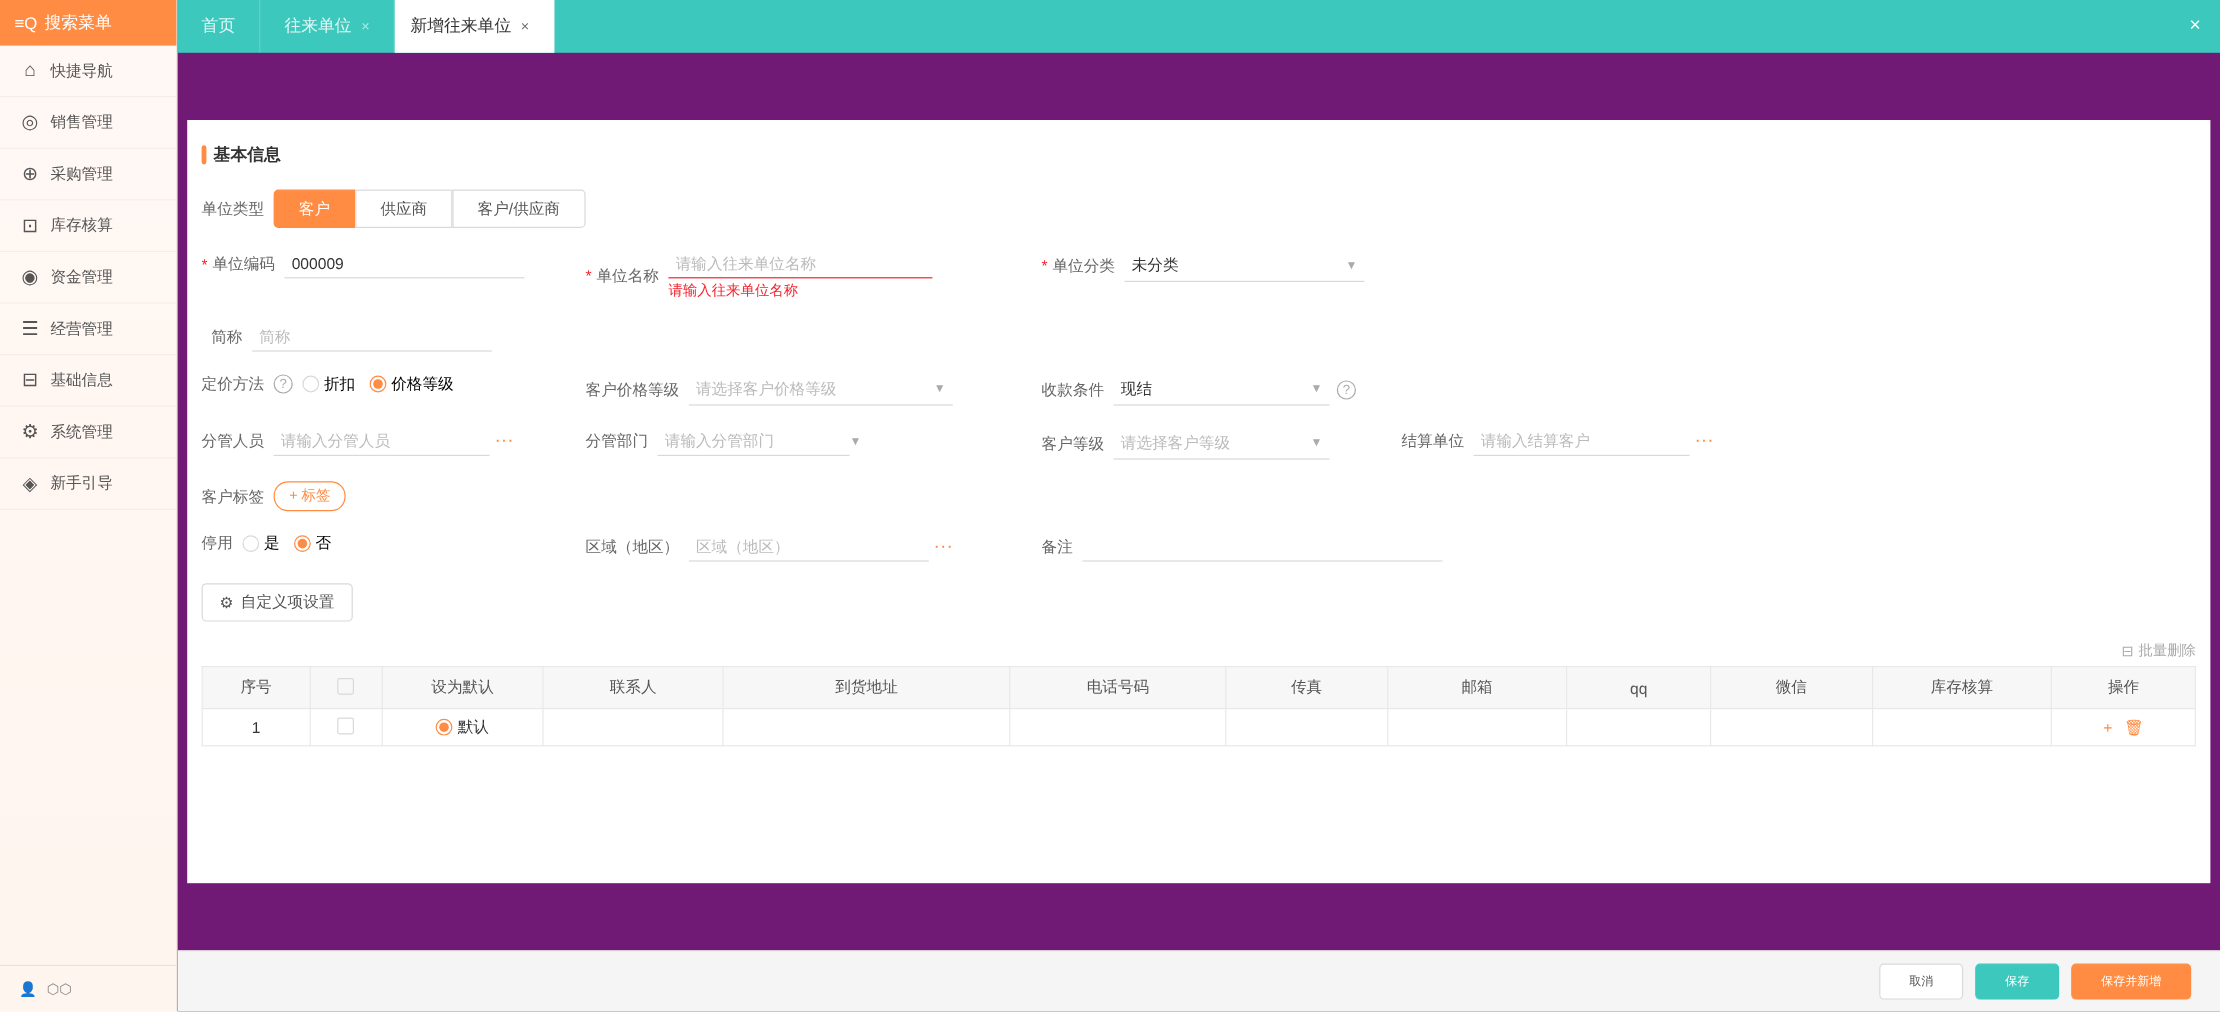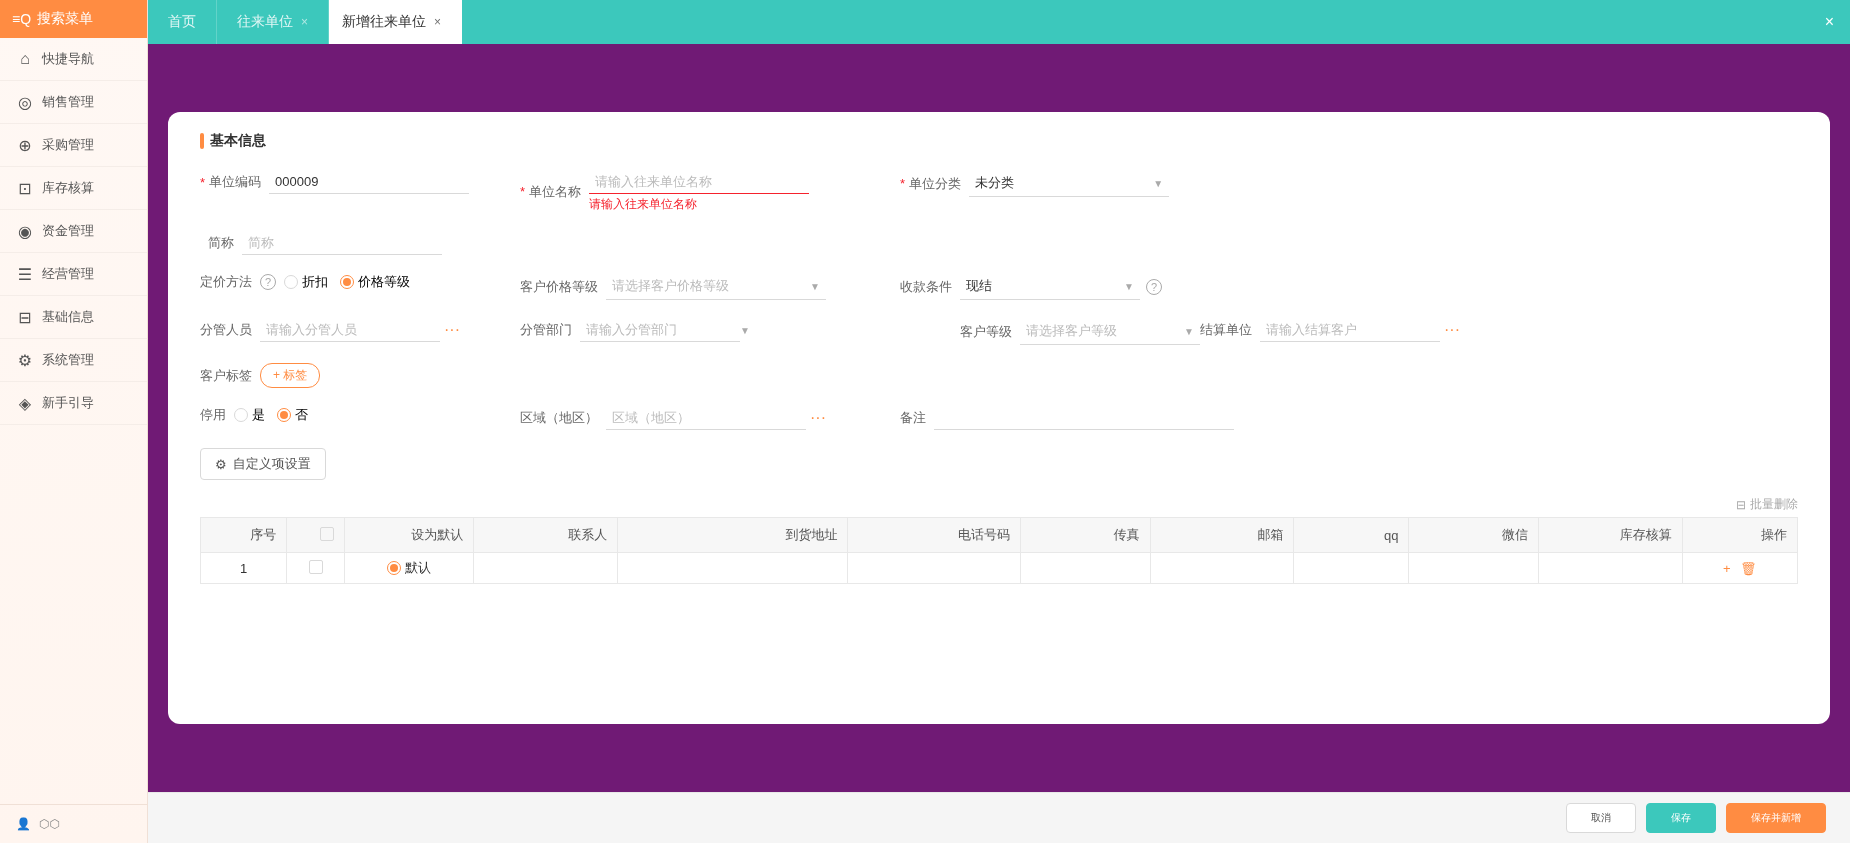--- a/index.html
+++ b/index.html
@@ -93,24 +93,24 @@
       color: white;
       padding: 0 16px;
       cursor: pointer;
       font-size: 16px;
     }
 
     
     .content {
       flex: 1;
       background: white;
-      margin: 20px;
-      border-radius: 12px;
+      margin: 8px;
+      border-radius: 0;
       overflow-y: auto;
-      padding: 20px 32px;
+      padding: 20px 12px;
       position: relative;
     }
 
     
     .section-title {
       display: flex;
       align-items: center;
       gap: 6px;
       font-size: 14px;
       font-weight: 600;
@@ -270,21 +270,21 @@
       width: 100%;
       border-collapse: collapse;
       font-size: 13px;
     }
     .data-table th {
       background: #f7f7f7;
       border: 1px solid #e8e8e8;
       padding: 8px 10px;
       color: #555;
       font-weight: normal;
-      text-align: right;
+      text-align: center;
     }
     .data-table td {
       border: 1px solid #e8e8e8;
       padding: 6px 10px;
       text-align: center;
       color: #333;
     }
     .data-table tr:nth-child(even) td { background: #fafafa; }
 
     
@@ -404,20 +404,30 @@
 
   <div class="content">
 
     
     <div class="section-title">
       <div class="section-title-icon"></div>
       <span>基本信息</span>
     </div>
 
     
+    <div class="form-row">
+      <div class="form-field" style="flex:0 0 auto; align-items:center;">
+        <span class="form-label">单位类型</span>
+        <div class="type-btn-group">
+          <button class="type-btn active">客户</button>
+          <button class="type-btn">供应商</button>
+          <button class="type-btn">客户/供应商</button>
+        </div>
+      </div>
+    </div>
 
     
     <div class="form-row">
 
       <div class="form-field" style="flex: 0 0 320px;">
         <span class="required-star">*</span>
         <span class="form-label">单位编码</span>
         <input class="form-input" type="text" style="width: 200px;" value="000009">
       </div>
 
@@ -496,21 +506,21 @@
       </div>
 
       <div class="form-field" style="flex: 0 0 380px; align-items:center;">
         <span class="form-label">分管部门</span>
         <input class="form-input" type="text" style="width: 180px;" placeholder="请输入分管部门">
         <div class="form-select" style="width:30px; border:none; padding:0;">
           <span class="chevron">▼</span>
         </div>
       </div>
 
-      <div class="form-field" style="flex: 0 0 300px; align-items:center;justify-content:flex-end;">
+      <div class="form-field" style="flex: 0 0 300px; align-items:center;">
         <span class="form-label">客户等级</span>
         <div class="form-select" style="width:180px;">
           <span class="select-text">请选择客户等级</span>
           <span class="chevron">▼</span>
         </div>
       </div>
 
       <div class="form-field" style="flex: 1; align-items:center;">
         <span class="form-label">结算单位</span>
         <input class="form-input" type="text" style="width: 180px;" placeholder="请输入结算客户">

